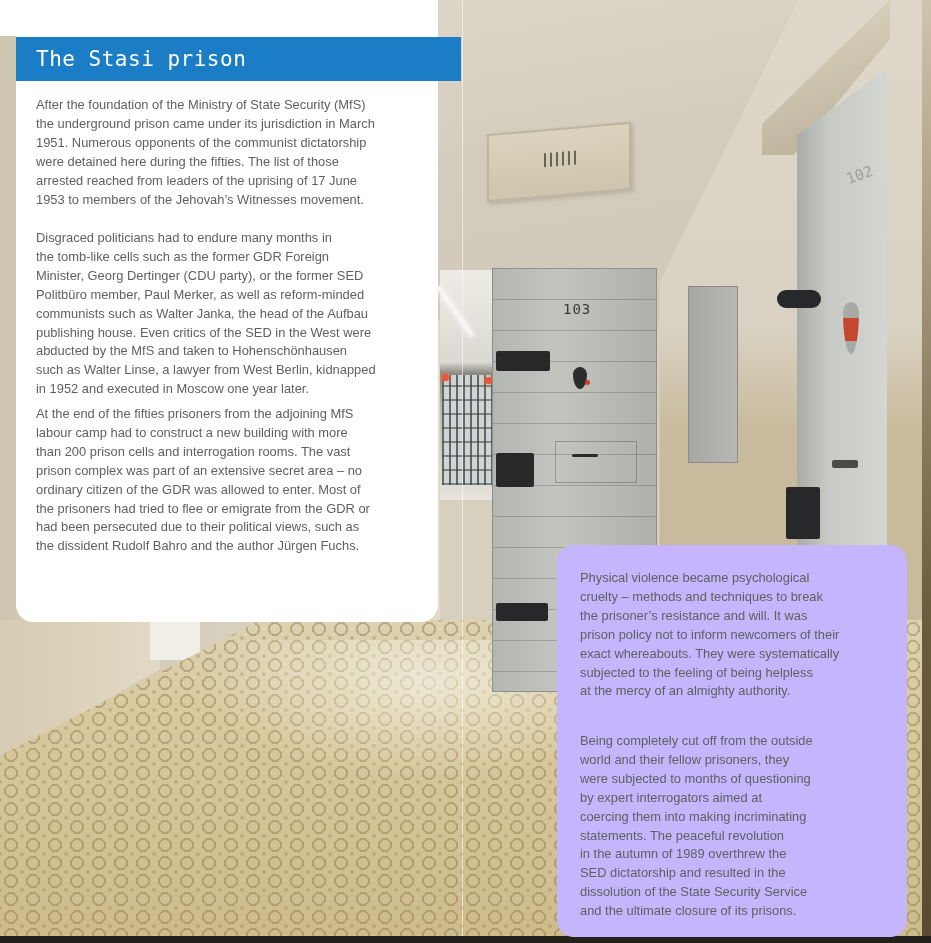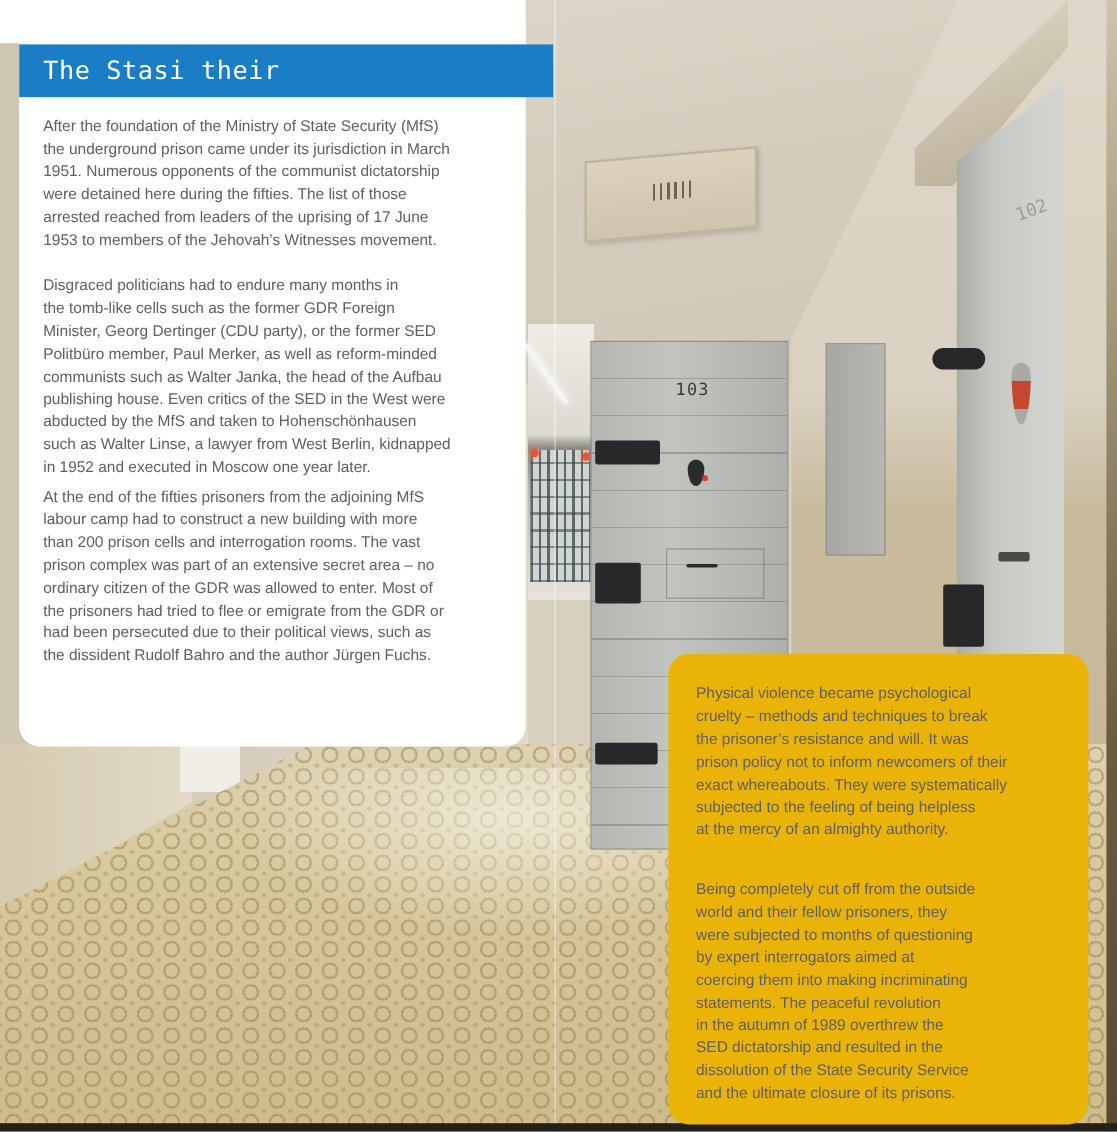--- a/index.html
+++ b/index.html
@@ -72,21 +72,21 @@
     .floor-sheen {
       position: absolute; left: 200px; top: 640px; width: 380px; height: 140px;
       background: radial-gradient(ellipse at 60% 30%, rgba(255,255,250,.55), transparent 70%);
     }
     .fold-line {
       position: absolute; left: 462px; top: 0; width: 1px; height: 943px;
       background: rgba(255,255,255,.55);
     }
     
     .door-103 {
-      position: absolute; left: 492px; top: 284px; width: 163px; height: 422px;
+      position: absolute; left: 492px; top: 268px; width: 163px; height: 422px;
       background:
         repeating-linear-gradient(180deg, transparent 0 30px, rgba(90,95,92,.35) 30px 31px),
         linear-gradient(90deg, #b4b6b1 0%, #c2c4bf 40%, #adb0ab 100%);
       border: 1px solid #8d918b;
     }
     .door-number {
       position: absolute; left: 70px; top: 32px; color: #3b3b36;
       font-family: "DejaVu Sans Mono", monospace; font-size: 14px; letter-spacing: 1px;
     }
     .bolt { position: absolute; background: #26282a; border-radius: 2px; }
@@ -132,21 +132,21 @@
     .heading-text {
       position: absolute; left: 20px; top: 10px; color: #ffffff;
       font-family: "DejaVu Sans Mono", "Liberation Mono", monospace;
       font-size: 21px; letter-spacing: 0.5px; white-space: nowrap;
     }
     .para {
       position: absolute; margin: 0;
       font-size: 12.9px; line-height: 18.9px; color: #606060;
       white-space: pre-line;
     }
-    .panel-right { left: 557px; top: 545px; width: 350px; height: 392px; background: #eab308; }
+    .panel-right { left: 557px; top: 545px; width: 350px; height: 392px; background: #c4b5fd; }
   </style>
 </head>
 <body>
 
 <div id="page">
 
   <div class="photo">
     <div class="left-wall"></div>
     <div class="ceiling"></div>
     <div class="right-wall"></div>
@@ -210,21 +210,21 @@
 labour camp had to construct a new building with more
 than 200 prison cells and interrogation rooms. The vast
 prison complex was part of an extensive secret area – no
 ordinary citizen of the GDR was allowed to enter. Most of
 the prisoners had tried to flee or emigrate from the GDR or
 had been persecuted due to their political views, such as
 the dissident Rudolf Bahro and the author Jürgen Fuchs.</p>
   </div>
 
   <div class="heading-bar">
-    <span class="heading-text">The Stasi their</span>
+    <span class="heading-text">The Stasi prison</span>
   </div>
 
   <div class="panel panel-right">
     <p class="para" style="left:23px; top:24px;">Physical violence became psychological
 cruelty – methods and techniques to break
 the prisoner’s resistance and will. It was
 prison policy not to inform newcomers of their
 exact whereabouts. They were systematically
 subjected to the feeling of being helpless
 at the mercy of an almighty authority.</p>

